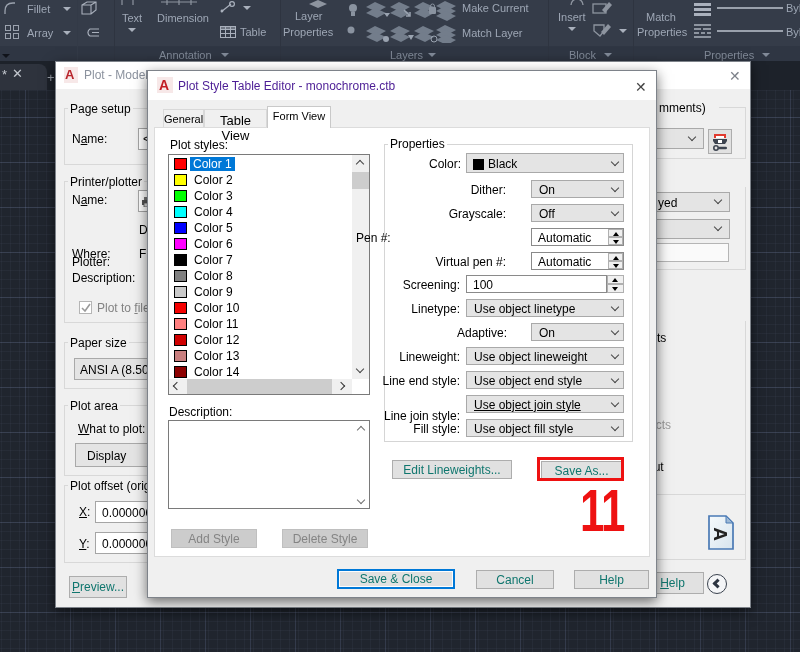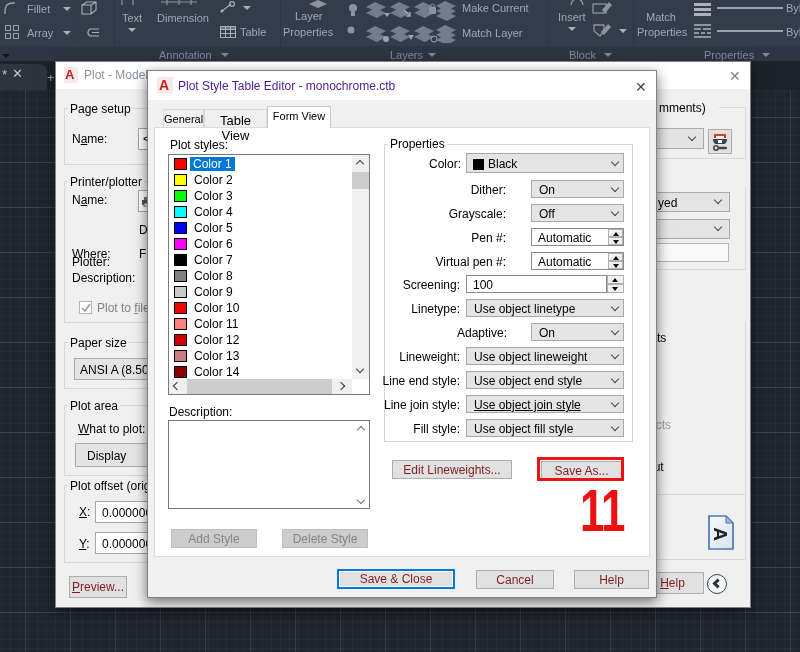--- a/index.html
+++ b/index.html
@@ -28,21 +28,21 @@
   .dlg { position:absolute; background:#f0f0f0; border:1px solid #7e838a;
          box-shadow:0 4px 12px rgba(0,0,0,0.55); }
   .titlebar { position:absolute; left:0; top:0; right:0; height:29px; background:#ffffff; }
   .ttext { position:absolute; font-size:12px; color:#4c1d95; top:8px; }
   .closex { position:absolute; font-size:14px; color:#444; }
   .lbl { position:absolute; font-size:12px; color:#000000; white-space:nowrap; }
   .glbl { position:absolute; font-size:12px; color:#000; background:#f0f0f0; padding:0 2px; white-space:nowrap; }
   .wglbl { position:absolute; font-size:12px; color:#000; background:#fff; padding:0 2px; white-space:nowrap; }
   .grp { position:absolute; border:1px solid #d8d8d8; }
   .btn { position:absolute; background:#e1e1e1; border:1px solid #adadad;
-         font-size:12px; color:#7f1d1d; text-align:center; }
+         font-size:12px; color:#0f766e; text-align:center; }
   .btn.dis { background:#cccccc; border-color:#bfbfbf; color:#848484; }
   .combo { position:absolute; background:#e4e4e4; border:1px solid #a9a9a9;
          font-size:12px; color:#000; }
   .edit { position:absolute; background:#ffffff; border:1px solid #8a8a8a;
          font-size:12px; color:#000; }
   .chev { position:absolute; width:6px; height:6px;
      border-left:1px solid #464646; border-bottom:1px solid #464646;
      transform:rotate(-45deg); }
   .chevup { position:absolute; width:6px; height:6px;
      border-left:1px solid #464646; border-top:1px solid #464646;
@@ -421,21 +421,21 @@
         <span style="position:absolute;left:7px;top:2px;">On</span>
       </div>
     <div class="chev" style="left:464px;top:114px;"></div>
 
     <div class="lbl" style="left:208px;top:136px;width:150px;text-align:right;">Grayscale:</div>
     <div class="combo" style="left:383px;top:133px;width:93px;height:18px;">
         <span style="position:absolute;left:7px;top:2px;">Off</span>
       </div>
     <div class="chev" style="left:464px;top:138px;"></div>
 
-    <div class="lbl" style="left:208px;top:160px;width:150px;text-align:right;">Pen #:</div>
+    <div class="lbl" style="left:208px;top:160px;width:150px;">Pen #:</div>
     <div class="edit" style="left:383px;top:157px;width:93px;height:18px;">
         <span style="position:absolute;left:6px;top:2px;">Automatic</span>
       <div class="abs" style="left:76px;top:0px;width:16px;height:16px;">
         <div class="abs" style="left:0;top:0;width:15px;height:8px;background:#f0f0f0;border:1px solid #b0b0b0;">
             <div class="rtri" style="left:4px;top:2px;border-top-color:#000;border-left-width:3.5px;border-right-width:3.5px;border-top-width:4px;transform:rotate(180deg);"></div>
           </div>
         <div class="abs" style="left:0;top:8px;width:15px;height:8px;background:#f0f0f0;border:1px solid #b0b0b0;">
             <div class="rtri" style="left:4px;top:2px;border-top-color:#000;border-left-width:3.5px;border-right-width:3.5px;border-top-width:4px;"></div>
           </div>
       </div>
@@ -484,21 +484,21 @@
         <span style="position:absolute;left:7px;top:2px;">Use object lineweight</span>
       </div>
     <div class="chev" style="left:464px;top:281px;"></div>
 
     <div class="lbl" style="left:162px;top:303px;width:150px;text-align:right;">Line end style:</div>
     <div class="combo" style="left:318px;top:300px;width:158px;height:18px;">
         <span style="position:absolute;left:7px;top:2px;">Use object end style</span>
       </div>
     <div class="chev" style="left:464px;top:305px;"></div>
 
-    <div class="lbl" style="left:162px;top:327px;width:150px;text-align:right;">Line join style:</div>
+    <div class="lbl" style="left:162px;top:338px;width:150px;text-align:right;">Line join style:</div>
     <div class="combo" style="left:318px;top:324px;width:158px;height:18px;">
         <span style="position:absolute;left:7px;top:2px;text-decoration:underline;">Use object join style</span>
       </div>
     <div class="chev" style="left:464px;top:329px;"></div>
 
     <div class="lbl" style="left:162px;top:351px;width:150px;text-align:right;">Fill style:</div>
     <div class="combo" style="left:318px;top:348px;width:158px;height:18px;">
         <span style="position:absolute;left:7px;top:2px;">Use object fill style</span>
       </div>
     <div class="chev" style="left:464px;top:353px;"></div>

